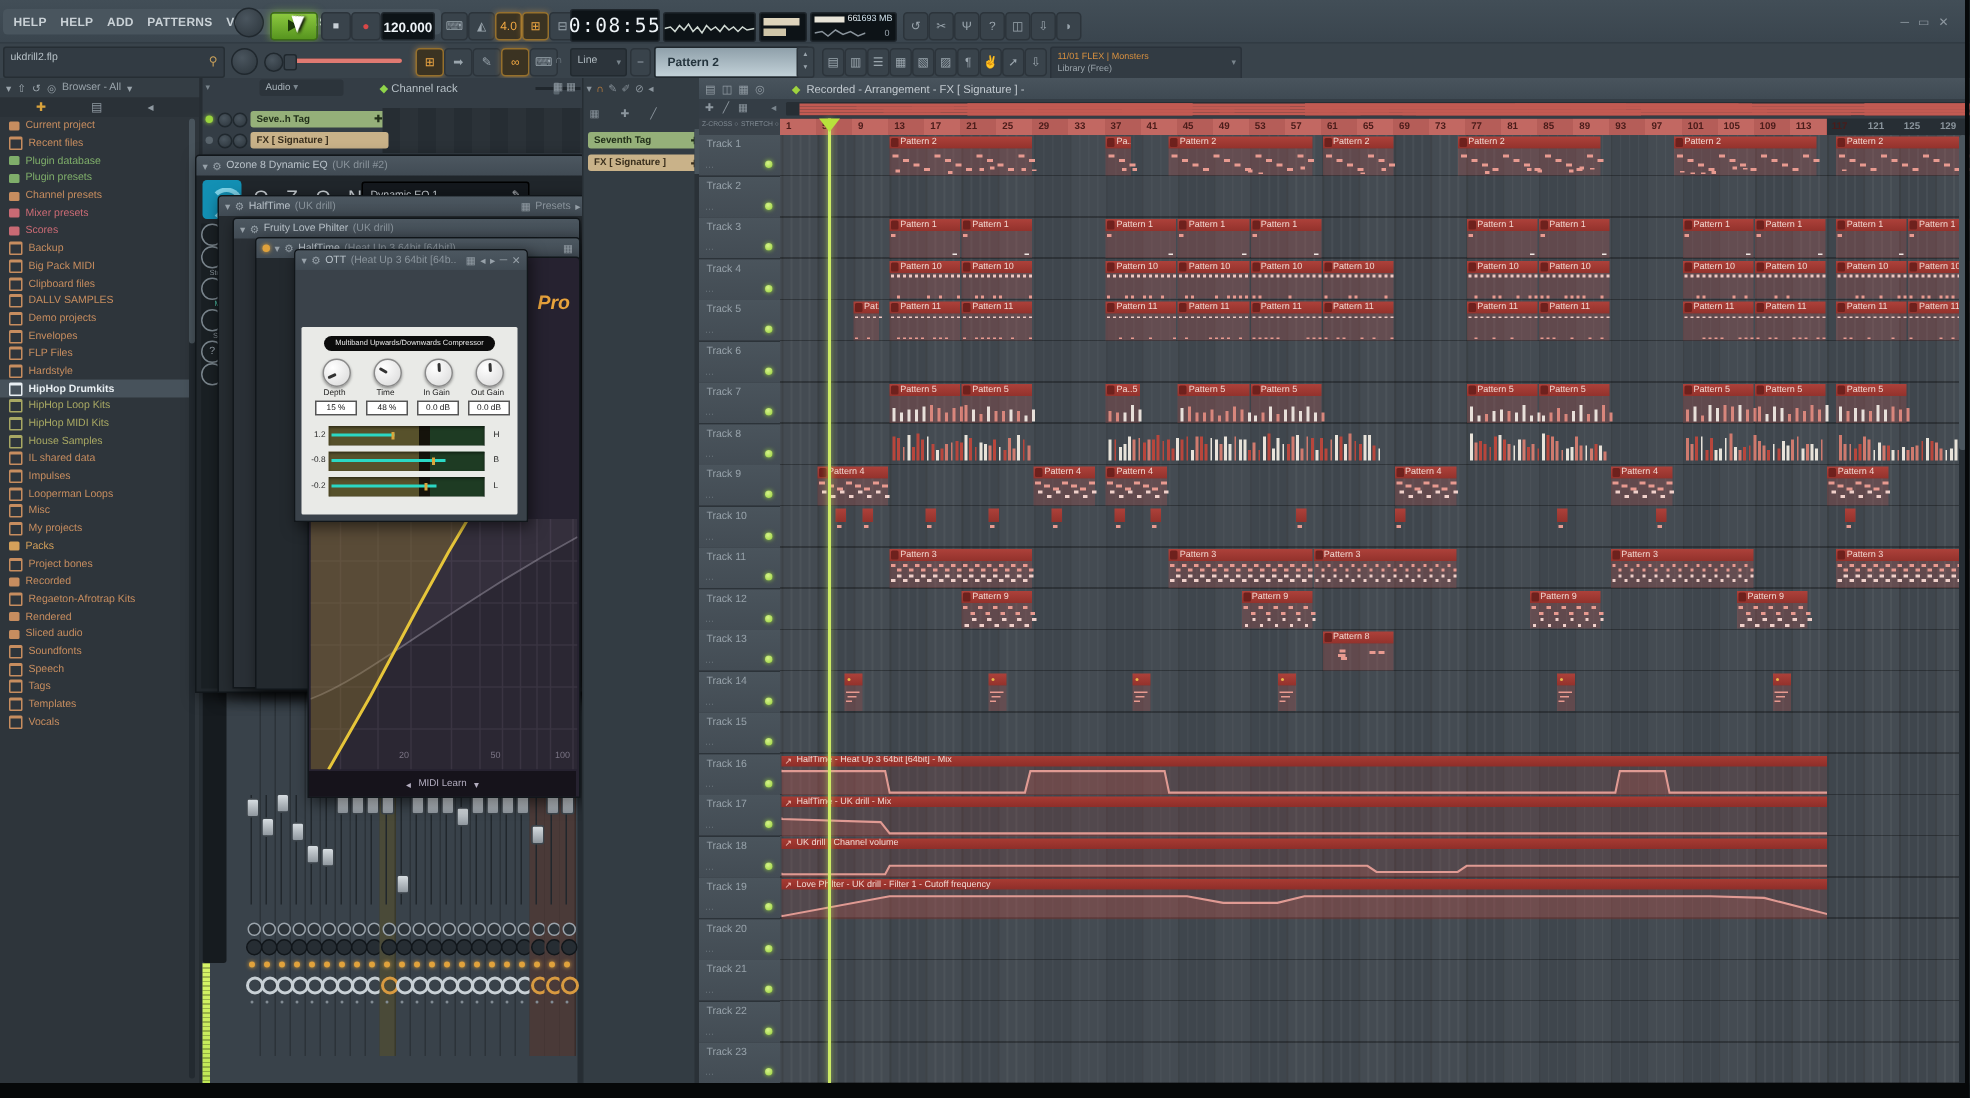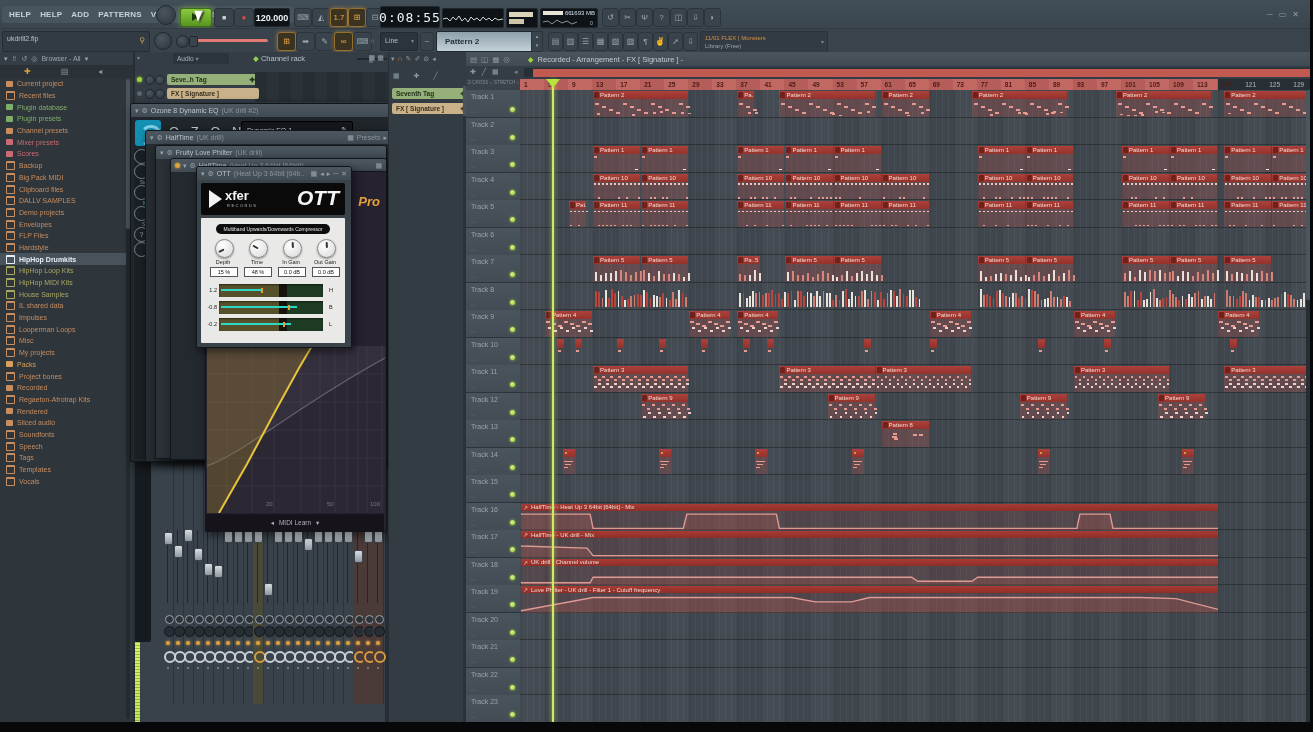--- a/index.html
+++ b/index.html
@@ -126,21 +126,21 @@
   <div class="tbtn" style="left:214px;width:18px;">
         <span style="color:#c8d0d6;font-size:7px;">■</span>
       </div>
   <div class="tbtn" style="left:234px;width:18px;">
         <span style="color:#d84848;font-size:8px;">●</span>
       </div>
   <div class="abs lcd" id="bpm" style="left:254px;top:8px;width:34px;height:17px;">120.000</div>
   <div id="perf-icons">
         <div class="tbtn" style="left: 294px; width: 16px;">⌨</div>
         <div class="tbtn" style="left: 312px; width: 16px;">◭</div>
-        <div class="tbtn active" style="left: 330px; width: 16px;">1.7</div>
+        <div class="tbtn active" style="left: 330px; width: 16px;">4.0</div>
         <div class="tbtn active" style="left: 348px; width: 16px;">⊞</div>
         <div class="tbtn" style="left: 366px; width: 16px;">⊟</div>
       </div>
   <div class="abs lcd" id="timedisp" style="left:380px;top:6px;width:58px;height:20px;">0:08:55</div>
   <div class="abs lcd" style="left:442px;top:8px;width:60px;height:18px;">
     <svg width="60" height="18">
           <polyline points="0,10 4,9 7,12 10,8 13,11 16,7 19,12 22,9 25,13 28,8 31,11 34,9 37,12 40,8 43,11 46,9 49,12 52,9 55,11 60,10" fill="none" stroke="#cfd8d2" stroke-width="1"></polyline>
         </svg>
   </div>
   <div class="abs lcd" style="left:506px;top:8px;width:30px;height:18px;">
@@ -753,26 +753,20 @@
     <span>OTT</span>
     <span class="dim">(Heat Up 3 64bit [64b..</span>
     <span class="sp"></span>
     <span class="ic">▦</span>
     <span class="ic">◂</span>
     <span class="ic">▸</span>
     <span class="ic">─</span>
     <span class="ic">✕</span>
   </div>
   <div id="ott-body">
-    <div id="ott-logo">
-      <div style="position:absolute;left:8px;top:7px;width:0;height:0;border-left:13px solid #f2f2f2;border-top:9px solid transparent;border-bottom:9px solid transparent;"></div>
-      <span style="position:absolute;left:24px;top:5px;font-size:13px;font-weight:bold;color:#f2f2f2;">xfer</span>
-      <span style="position:absolute;left:26px;top:20px;font-size:4px;letter-spacing:1.5px;color:#bbb;">RECORDS</span>
-      <span style="position:absolute;right:6px;top:3px;font-size:21px;font-weight:bold;font-style:italic;color:#f5f5f5;">OTT</span>
-    </div>
     <div id="ott-panel">
       <div style="position:absolute;left:15px;top:6px;width:114px;height:10px;background:#0c0c0c;border-radius:5px;display:flex;align-items:center;justify-content:center;">
         <span style="font-size:5px;color:#e8e8e8;white-space:nowrap;">Multiband Upwards/Downwards Compressor</span>
       </div>
       <div id="ott-knobs">
             <div class="oknob" style="left: 14px; top: 21px;">
               <div class="ptr" style="transform: rotate(-115deg);"></div>
             </div>
             <div class="olab" style="left: 7px; top: 41px;">Depth</div>
             <div class="oval" style="left: 9px; top: 49px;">15 %</div>

